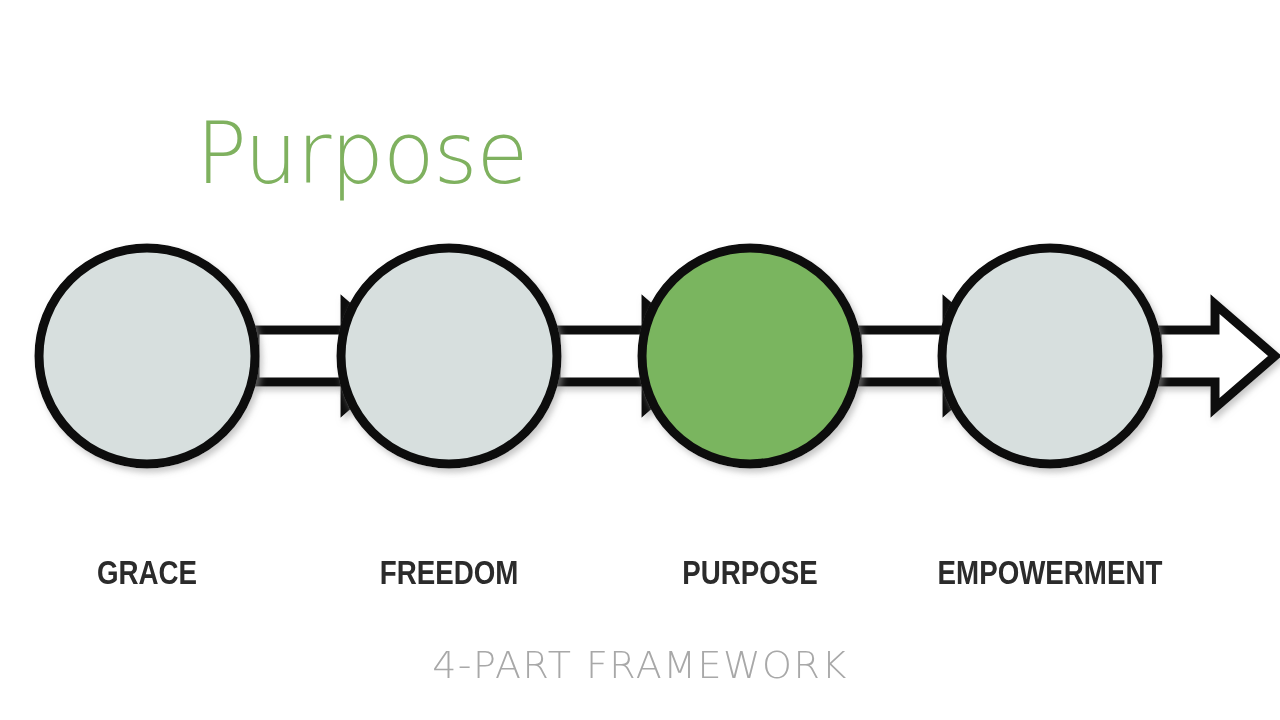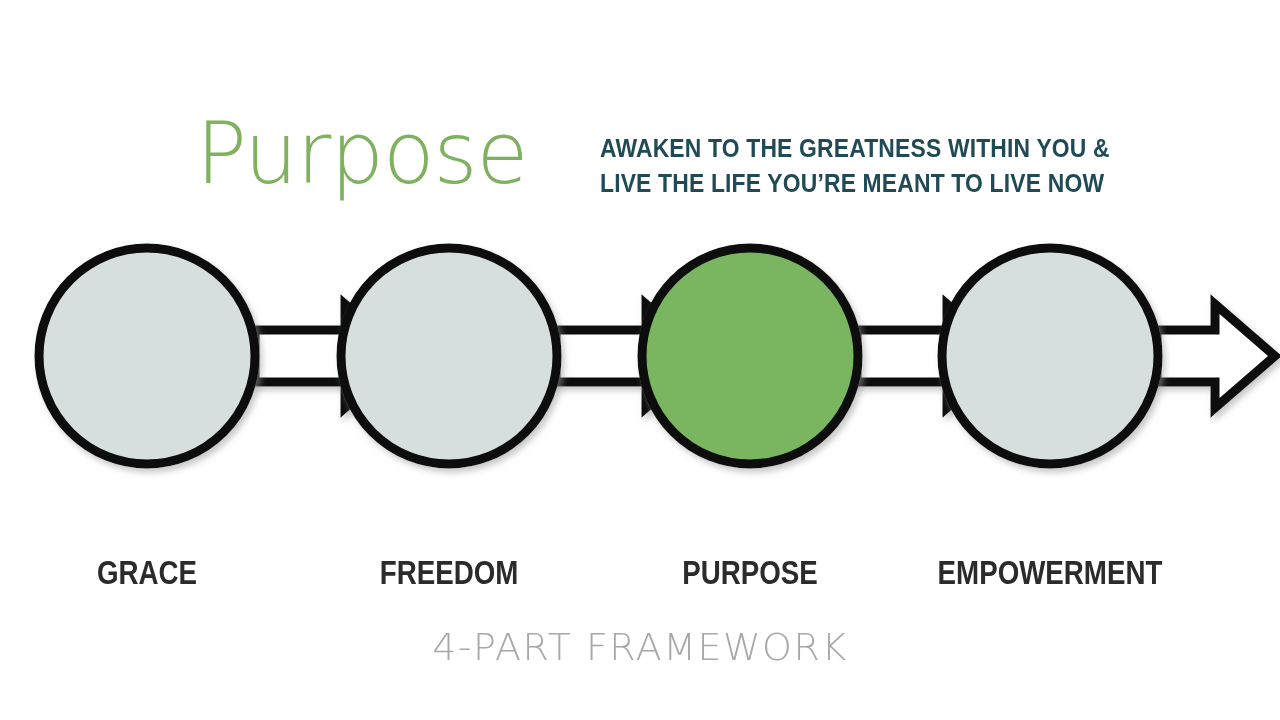--- a/index.html
+++ b/index.html
@@ -111,24 +111,20 @@
   }
 </style>
 </head>
 <body>
 
 <div id="slide" style="background: rgb(255, 255, 255); border-radius: 26px;">
 
   <div id="header">
     <div id="title" style="color: rgb(127, 177, 95);">Purpose</div>
 
-    <div id="subtitle">
-      <div class="subtitle-line" style="color: rgb(31, 74, 86);">AWAKEN TO THE GREATNESS WITHIN YOU &amp;</div>
-      <div class="subtitle-line" style="color: rgb(31, 74, 86);">LIVE THE LIFE YOU’RE MEANT TO LIVE NOW</div>
-    </div>
   </div>
 
   <div id="diagram">
     <svg width="1280" height="300" viewBox="0 0 1280 300" xmlns="http://www.w3.org/2000/svg">
       <defs>
         <filter id="softshadow" x="-30%" y="-30%" width="180%" height="180%">
           <feDropShadow dx="3" dy="4" stdDeviation="3" flood-color="#9a9a9a" flood-opacity="0.55"></feDropShadow>
         </filter>
       </defs>
 
@@ -166,15 +162,15 @@
     </svg>
   </div>
 
   <div id="labels">
     <div class="stage-label" style="left:17px;  width:260px;">GRACE</div>
     <div class="stage-label" style="left:319px; width:260px;">FREEDOM</div>
     <div class="stage-label" style="left:620px; width:260px;">PURPOSE</div>
     <div class="stage-label" style="left:890px; width:320px;">EMPOWERMENT</div>
   </div>
 
-  <div id="footer-caption" style="color: rgb(168, 168, 168);">4-PART FRAMEWORK</div>
+  <div id="footer-caption" style="color: rgb(168, 168, 168); margin-top: 18px;">4-PART FRAMEWORK</div>
 
 </div>
 
 </body></html>

